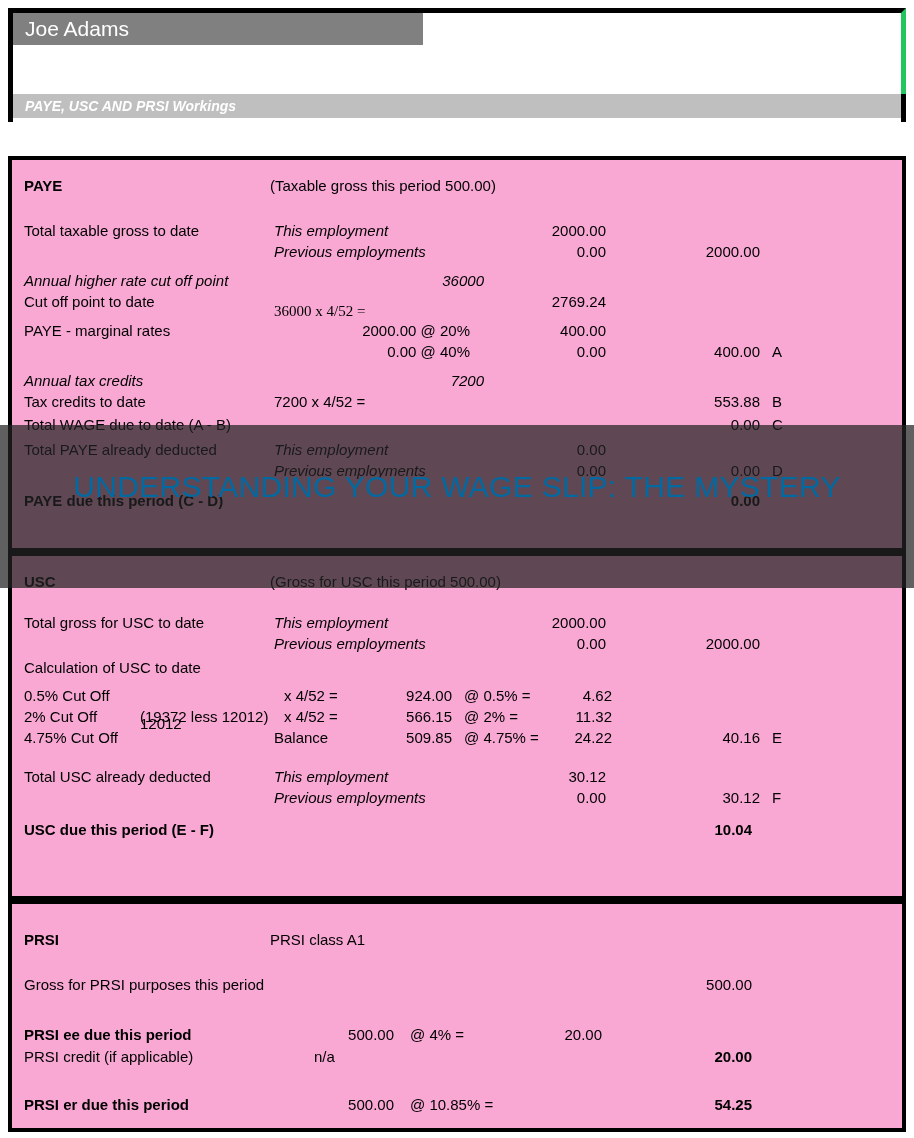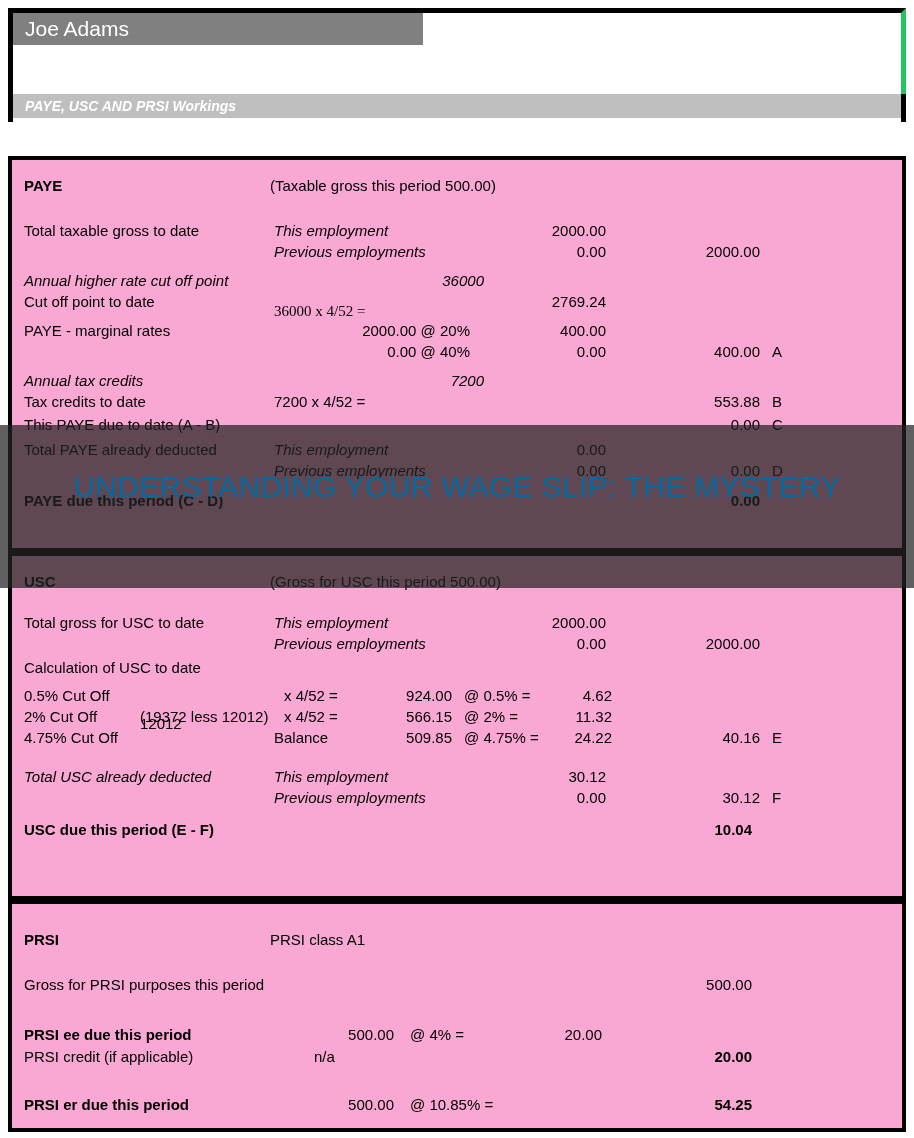--- a/index.html
+++ b/index.html
@@ -189,21 +189,21 @@
       <span class="tag" style="left:760px; top:183px;">A</span>
 
       <span class="row c-lbl it" style="top:212px;">Annual tax credits</span>
       <span class="n1 it" style="left:352px; top:212px;">7200</span>
 
       <span class="row c-lbl" style="top:233px;">Tax credits to date</span>
       <span class="row" style="left:262px; top:233px;">7200 x 4/52 =</span>
       <span class="n2" style="left:628px; top:233px;">553.88</span>
       <span class="tag" style="left:760px; top:233px;">B</span>
 
-      <span class="row c-lbl" style="top:256px;">This PAYE due to date (A - B)</span>
+      <span class="row c-lbl" style="top:256px;">Total WAGE due to date (A - B)</span>
       <span class="n2" style="left:628px; top:256px;">0.00</span>
       <span class="tag" style="left:760px; top:256px;">C</span>
 
       <span class="row c-lbl" style="top:281px;">Total PAYE already deducted</span>
       <span class="row it" style="left:262px; top:281px;">This employment</span>
       <span class="n1" style="left:474px; top:281px;">0.00</span>
       <span class="row it" style="left:262px; top:302px;">Previous employments</span>
       <span class="n1" style="left:474px; top:302px;">0.00</span>
       <span class="n2" style="left:628px; top:302px;">0.00</span>
       <span class="tag" style="left:760px; top:302px;">D</span>
@@ -243,21 +243,21 @@
 
       <span class="row" style="left:12px; top:173px;">4.75% Cut Off</span>
       <span class="row" style="left:128px; top:173px;"></span>
       <span class="row" style="left:262px; top:173px;">Balance</span>
       <span class="n1" style="left:320px; top:173px;">509.85</span>
       <span class="row" style="left:452px; top:173px;">@ 4.75% =</span>
       <span class="n1" style="left:480px; top:173px;">24.22</span>
       <span class="n2" style="left:628px; top:173px;">40.16</span>
       <span class="tag" style="left:760px; top:173px;">E</span>
 
-      <span class="row c-lbl" style="top:212px;font-style:italic;">Total USC already deducted</span>
+      <span class="row c-lbl" style="top:212px;">Total USC already deducted</span>
       <span class="row it" style="left:262px; top:212px;">This employment</span>
       <span class="n1" style="left:474px; top:212px;">30.12</span>
       <span class="row it" style="left:262px; top:233px;">Previous employments</span>
       <span class="n1" style="left:474px; top:233px;">0.00</span>
       <span class="n2" style="left:628px; top:233px;">30.12</span>
       <span class="tag" style="left:760px; top:233px;">F</span>
 
       <span class="row c-lbl bold" style="top:265px;">USC due this period (E - F)</span>
       <span class="n2 bold" style="left:620px; top:265px;">10.04</span>
     </div>

